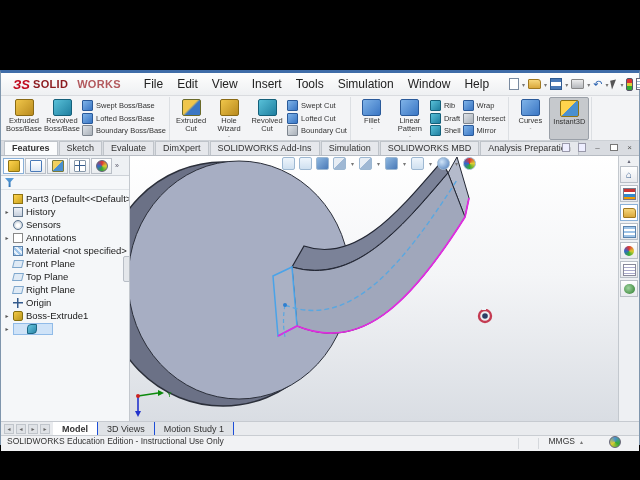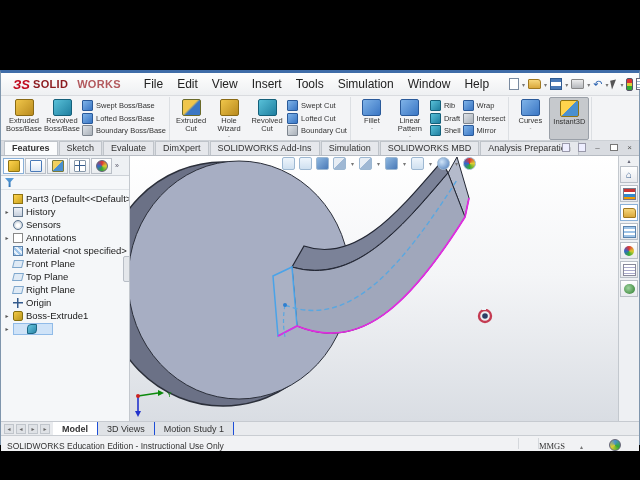--- a/index.html
+++ b/index.html
@@ -116,24 +116,24 @@
   .tp-pal{background:repeating-linear-gradient(#9fc4e8 0 2px,#fff 2px 4px);border:1px solid #5a82ac;}
   .tp-wheel{background:conic-gradient(#d33,#dc3,#3a3,#36c,#d33);border-radius:50%;width:10px;height:10px;}
   .tp-props{background:linear-gradient(#fff 0 2px,#aac 2px 3px,#fff 3px 5px,#aac 5px 6px,#fff 6px 8px,#aac 8px 9px,#fff 9px);border:1px solid #889;}
   .tp-forum{background:radial-gradient(circle at 40% 40%,#9fd49f,#2a7a2a);border-radius:50%;}
   
   .bt{height:13px;background:#e9ebee;border-top:1px solid #c6cad0;display:flex;align-items:stretch;font-size:9px;}
   .nav{display:flex;align-items:center;padding:0 3px;gap:2px;color:#666;font-size:6px;}
   .nav span{border:1px solid #c0c5cb;background:#dfe2e6;width:8px;height:8px;line-height:8px;text-align:center;}
   .btab{padding:0 9px;display:flex;align-items:center;background:#dfe2e6;border-right:1px solid #1d4ed8;color:#333;}
   .btab.active{background:#fff;font-weight:bold;}
-  .st{height:15px;background:#f1f2f4;border-top:1px solid #c9cdd2;display:flex;align-items:flex-end;
+  .st{height:15px;background:#f1f2f4;border-top:1px solid #c9cdd2;display:flex;align-items:flex-start;
     font-size:8.5px;color:#333;padding:0 6px;position:relative;}
   .st .sep{position:absolute;top:2px;bottom:2px;width:1px;background:#d5d8dc;}
-  .units{position:absolute;right:55px;display:flex;align-items:center;gap:14px;font-size:8.5px;color:#333;font-family:Liberation Serif, serif;}
+  .units{position:absolute;right:55px;display:flex;align-items:center;gap:4px;font-size:8.5px;color:#333;}
   .globe{position:absolute;right:18px;width:10px;height:10px;border-radius:50%;
     background:conic-gradient(#4a90d0,#3a3,#dc3,#4a90d0);border:1px solid #667;}
 </style>
 </head>
 <body>
 
 <div class="screen">
   <div class="app">
 
     <div class="tb">

